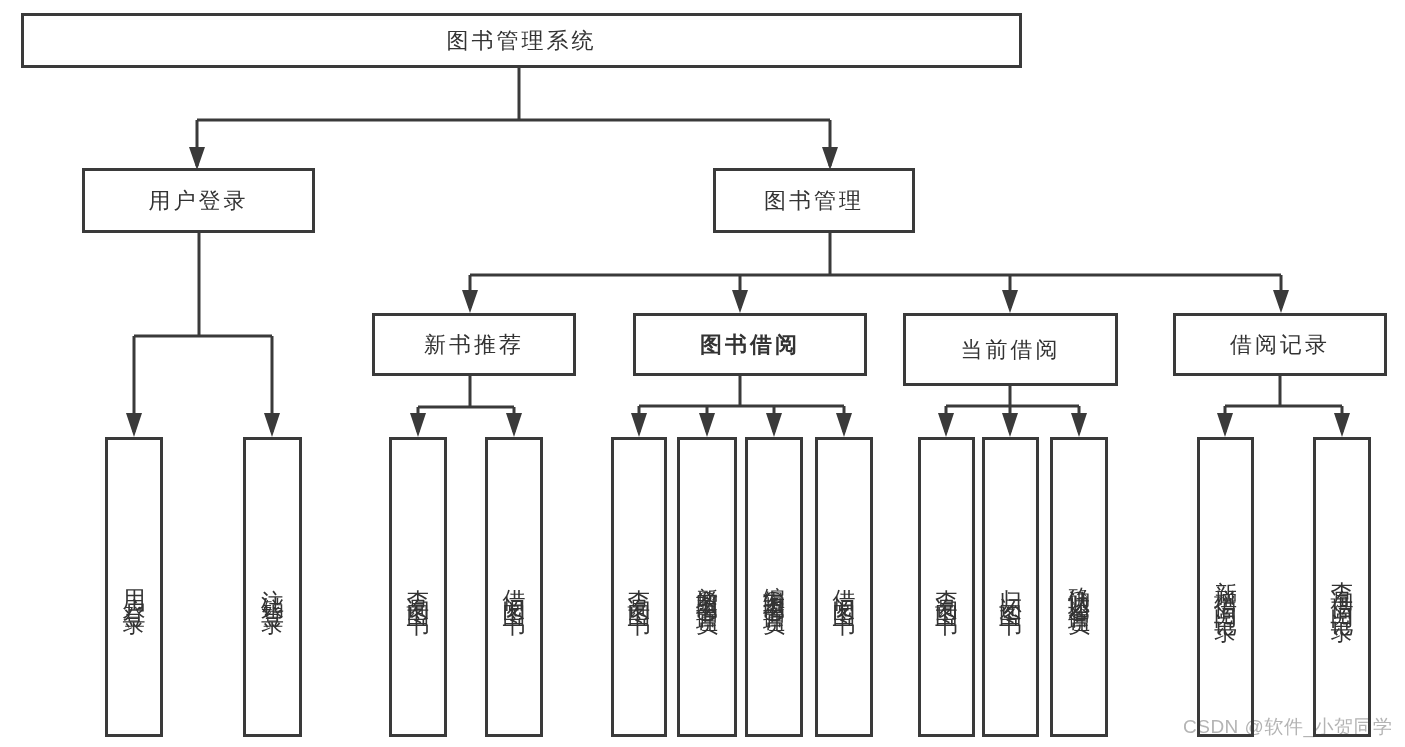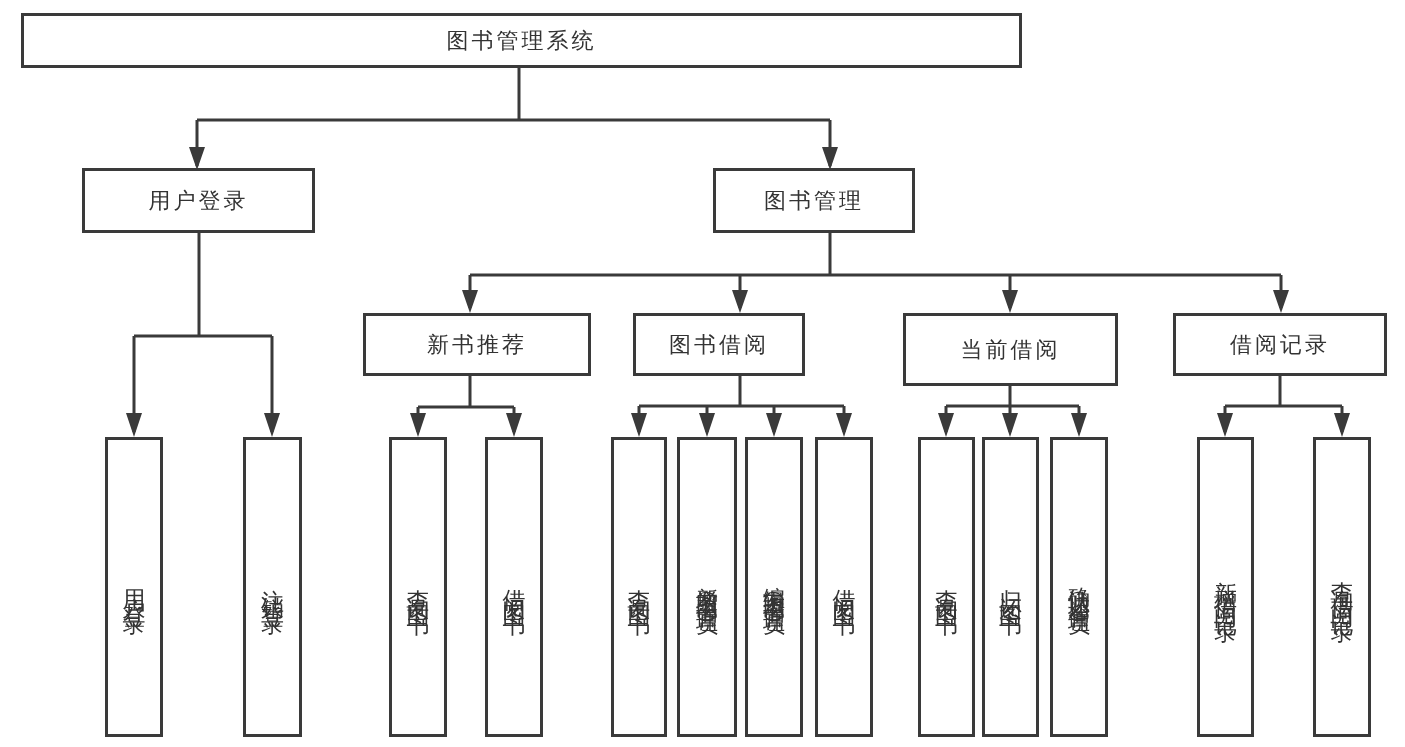--- a/index.html
+++ b/index.html
@@ -98,24 +98,24 @@
     <span>图书管理系统</span>
   </div>
 
   <div class="box hbox" style="left:82px;top:168px;width:233px;height:65px;">
     <span>用户登录</span>
   </div>
   <div class="box hbox" style="left:713px;top:168px;width:202px;height:65px;">
     <span>图书管理</span>
   </div>
 
-  <div class="box hbox" style="left:363px;top:313px;width:228px;height:63px;">
+  <div class="box hbox" style="left:372px;top:313px;width:204px;height:63px;">
     <span>新书推荐</span>
   </div>
-  <div class="box hbox" style="left:633px;top:313px;width:172px;height:63px;">
+  <div class="box hbox" style="left:633px;top:313px;width:234px;height:63px;font-weight:bold;">
     <span>图书借阅</span>
   </div>
   <div class="box hbox" style="left:903px;top:313px;width:215px;height:73px;">
     <span>当前借阅</span>
   </div>
   <div class="box hbox" style="left:1173px;top:313px;width:214px;height:63px;">
     <span>借阅记录</span>
   </div>
 
   <div class="box vbox" style="left:105px;top:437px;width:58px;height:300px;">
@@ -155,14 +155,15 @@
     <span class="vtext">确认归还（管理员）</span>
   </div>
 
   <div class="box vbox" style="left:1197px;top:437px;width:57px;height:300px;">
     <span class="vtext">新增借阅记录</span>
   </div>
   <div class="box vbox" style="left:1313px;top:437px;width:58px;height:300px;">
     <span class="vtext">查询借阅记录</span>
   </div>
 
+  <div class="watermark">CSDN @软件_小贺同学</div>
 
 </div>
 
 </body></html>

